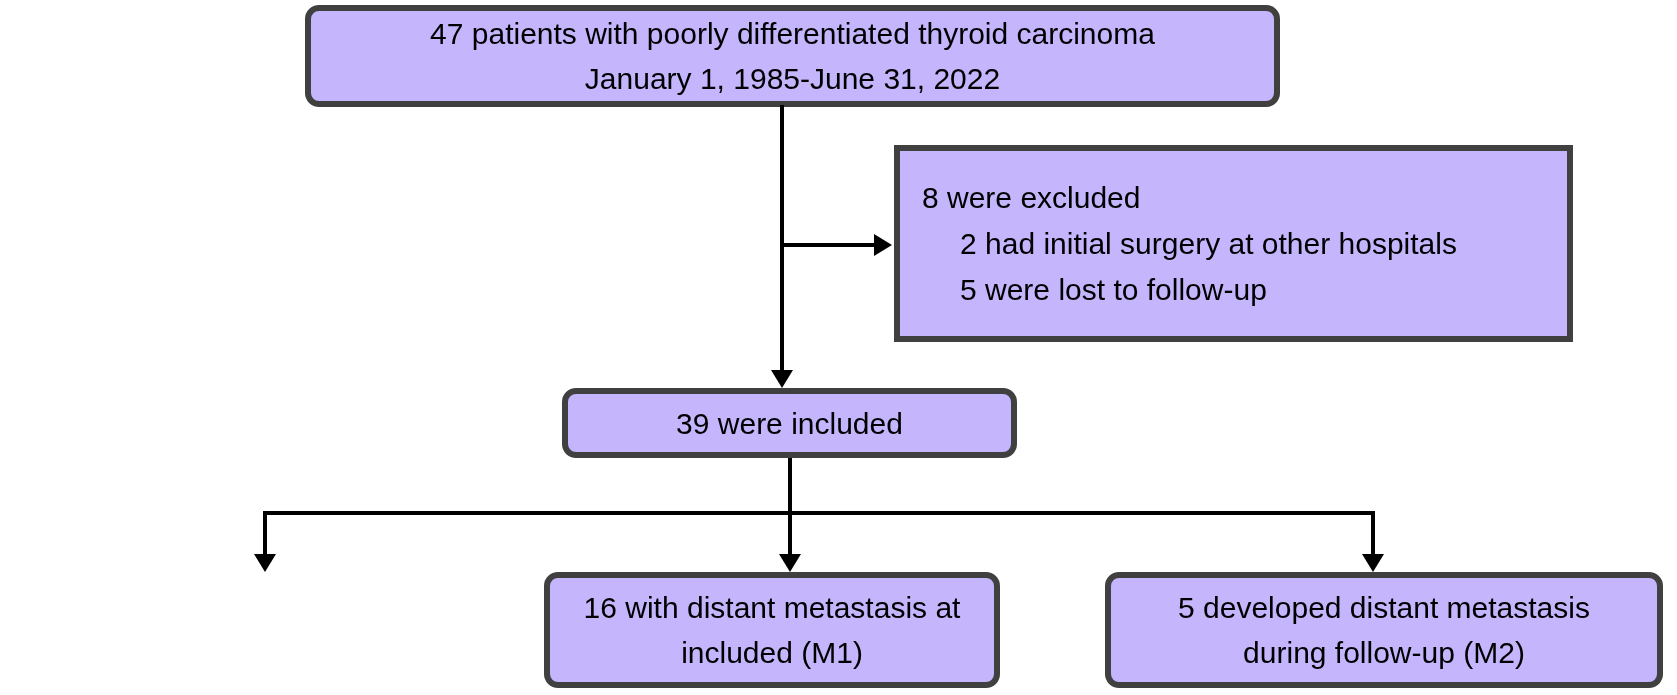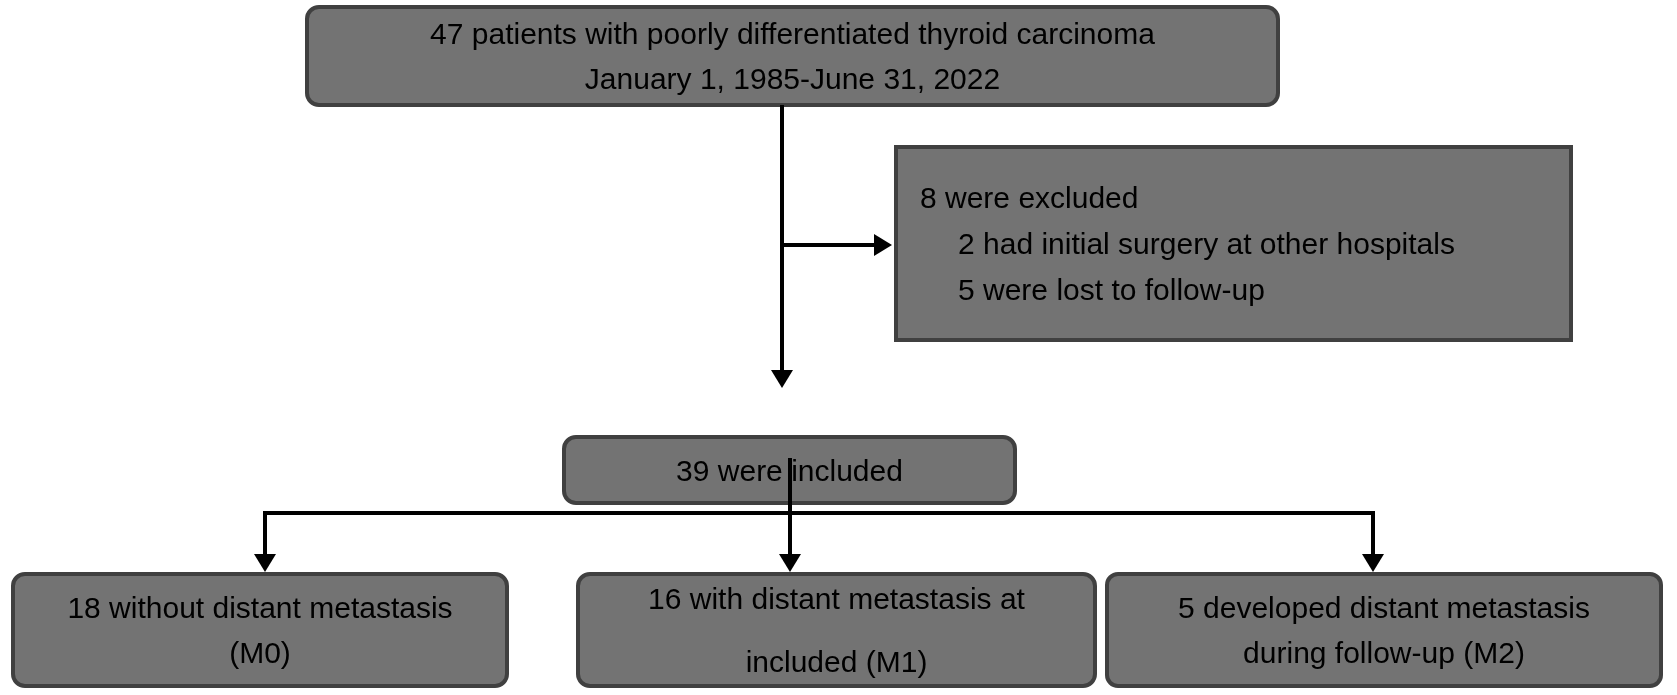--- a/index.html
+++ b/index.html
@@ -12,22 +12,22 @@
     width: 1677px;
     height: 695px;
     background: #ffffff;
     font-family: "Liberation Sans", "DejaVu Sans", sans-serif;
     color: #000000;
     overflow: hidden;
   }
   .box {
     position: absolute;
     box-sizing: border-box;
-    border: 4px solid #404040;
-    background: #737373;
+    border: 6px solid #404040;
+    background: #c4b5fd;
     display: flex;
     flex-direction: column;
     justify-content: center;
     align-items: center;
     text-align: center;
     font-size: 30px;
     line-height: 45px;
     color: #000000;
   }
   .rounded {
@@ -79,44 +79,40 @@
 
   <div class="hline" style="left:782px; top:243px; width:92px; height:4px;"></div>
   <div class="arrow-right" style="left:874px; top:234px;"></div>
 
   <div class="box excl-box" style="left:894px; top:145px; width:679px; height:197px;">
     <div>8 were excluded</div>
     <div class="excl-item">2 had initial surgery at other hospitals</div>
     <div class="excl-item">5 were lost to follow-up</div>
   </div>
 
-  <div class="box rounded" style="left:562px; top:388px; width:455px; height:70px;margin-top:47px;">
+  <div class="box rounded" style="left:562px; top:388px; width:455px; height:70px;">
     <div>39 were included</div>
   </div>
 
   <div class="vline" style="left:788px; top:458px; width:4px; height:98px;"></div>
 
   <div class="hline" style="left:263px; top:511px; width:1112px; height:4px;"></div>
 
   <div class="vline" style="left:263px; top:511px; width:4px; height:45px;"></div>
 
   <div class="vline" style="left:1371px; top:511px; width:4px; height:45px;"></div>
 
   <div class="arrow-down" style="left:254px; top:554px;"></div>
   <div class="arrow-down" style="left:779px; top:554px;"></div>
   <div class="arrow-down" style="left:1362px; top:554px;"></div>
 
-  <div class="box rounded" style="left:11px; top:572px; width:498px; height:116px;">
-    <div>18 without distant metastasis</div>
-    <div>(M0)</div>
-  </div>
 
-  <div class="box rounded" style="left:576px; top:572px; width:521px; height:116px;justify-content:space-between;">
+  <div class="box rounded" style="left:544px; top:572px; width:456px; height:116px;">
     <div>16 with distant metastasis at</div>
     <div>included (M1)</div>
   </div>
 
-  <div class="box rounded" style="left:1105px; top:572px; width:558px; height:116px;border-radius:13px;">
+  <div class="box rounded" style="left:1105px; top:572px; width:558px; height:116px;">
     <div>5 developed distant metastasis</div>
     <div>during follow-up (M2)</div>
   </div>
 
 </div>
 
 </body></html>

